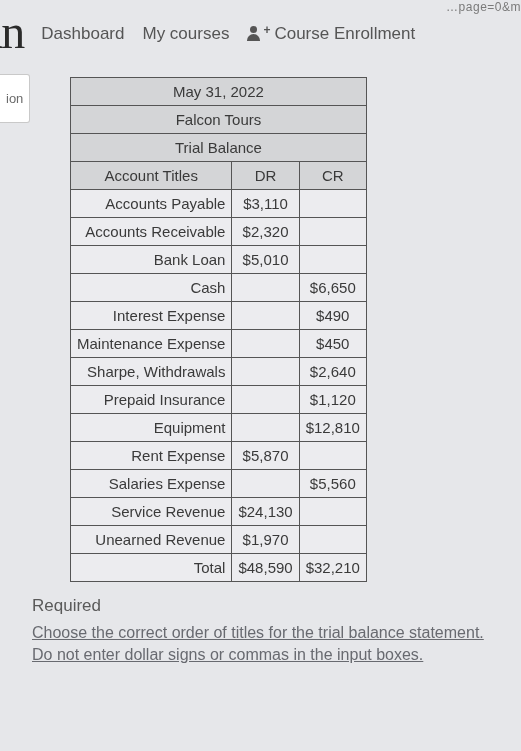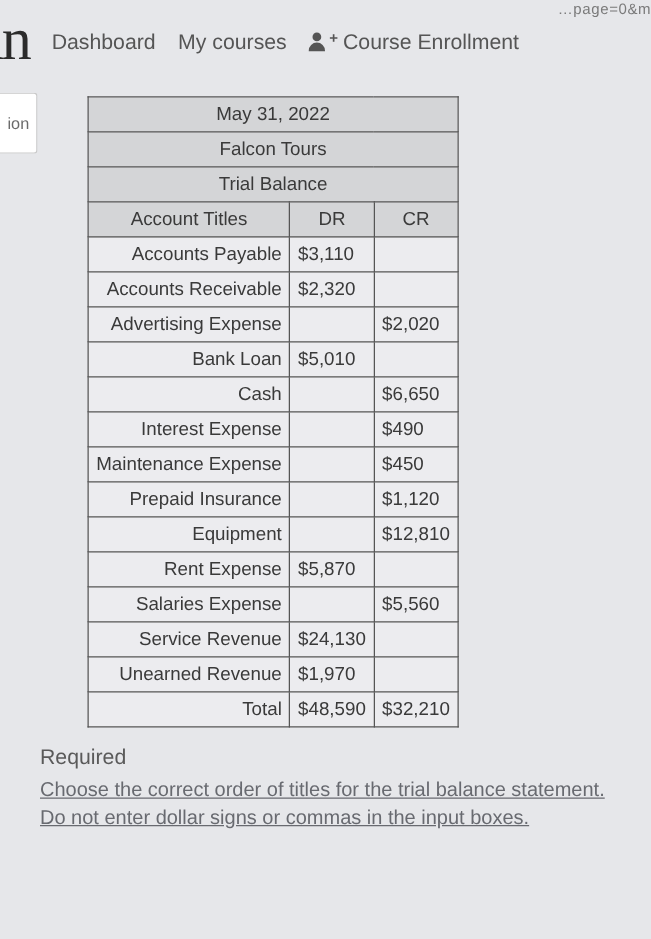--- a/index.html
+++ b/index.html
@@ -5,21 +5,21 @@
   html,body{margin:0;padding:0;background:#e6e7ea;font-family:"Segoe UI",Arial,sans-serif;color:#3a3a3a;width:521px}
   .topbar{display:flex;align-items:center;gap:18px;padding:4px 0 18px 0}
   .logo{font-family:Georgia,"Times New Roman",serif;font-size:48px;font-weight:400;color:#2b2b2b;margin-left:-18px;letter-spacing:-2px}
   .nav{display:flex;align-items:flex-end;gap:18px;font-size:17px;color:#555;margin-top:4px}
   .nav span{display:inline-flex;align-items:center;gap:4px}
   .ion{background:#fff;border:1px solid #c9c9c9;border-left:none;border-radius:0 3px 3px 0;padding:16px 6px;font-size:13px;color:#6b6b6b;position:absolute;left:0;top:74px}
   .page{padding-left:30px;padding-right:20px;padding-top:0}
   table.tb{border-collapse:collapse;margin-left:40px;background:#ececef}
   table.tb th,table.tb td{border:1px solid #555;padding:5px 6px;font-size:15px;text-align:right;white-space:nowrap}
   table.tb .hdr{background:#d4d5d7;text-align:center;font-weight:400}
-  table.tb td.num{text-align:left}
+  table.tb td.num{text-align:center}
   .req{margin:14px 0 2px 2px;font-size:17px;color:#5a5a5a}
   .instr{margin:6px 0 0 2px;font-size:16px;color:#686a70;text-decoration:underline;line-height:1.35}
   .urlfrag{position:absolute;top:0;right:0;font-size:12px;color:#7a7a7a;letter-spacing:.5px}
   .ico-person{display:inline-block;width:15px;height:15px;position:relative}
   .ico-person::before{content:"";position:absolute;top:0;left:3px;width:7px;height:7px;border-radius:50%;background:#555}
   .ico-person::after{content:"";position:absolute;bottom:0;left:0;width:13px;height:7px;border-radius:7px 7px 0 0;background:#555}
   .ico-plus{font-weight:700;font-size:12px;margin-left:-3px;margin-top:-8px}
 </style>
 </head>
 <body>
@@ -65,43 +65,43 @@
           <td>Accounts Payable</td>
           <td class="num">$3,110</td>
           <td class="num"></td>
         </tr>
         <tr>
           <td>Accounts Receivable</td>
           <td class="num">$2,320</td>
           <td class="num"></td>
         </tr>
         <tr>
-          <td>Advertising Expense</td>
-          <td class="num"></td>
-          <td class="num">$2,020</td>
-        </tr>
-        <tr>
           <td>Bank Loan</td>
           <td class="num">$5,010</td>
           <td class="num"></td>
         </tr>
         <tr>
           <td>Cash</td>
           <td class="num"></td>
           <td class="num">$6,650</td>
         </tr>
         <tr>
           <td>Interest Expense</td>
           <td class="num"></td>
           <td class="num">$490</td>
         </tr>
         <tr>
           <td>Maintenance Expense</td>
           <td class="num"></td>
           <td class="num">$450</td>
+        </tr>
+        <tr>
+          <td>Sharpe, Withdrawals</td>
+          <td class="num"></td>
+          <td class="num">$2,640</td>
         </tr>
         <tr>
           <td>Prepaid Insurance</td>
           <td class="num"></td>
           <td class="num">$1,120</td>
         </tr>
         <tr>
           <td>Equipment</td>
           <td class="num"></td>
           <td class="num">$12,810</td>

